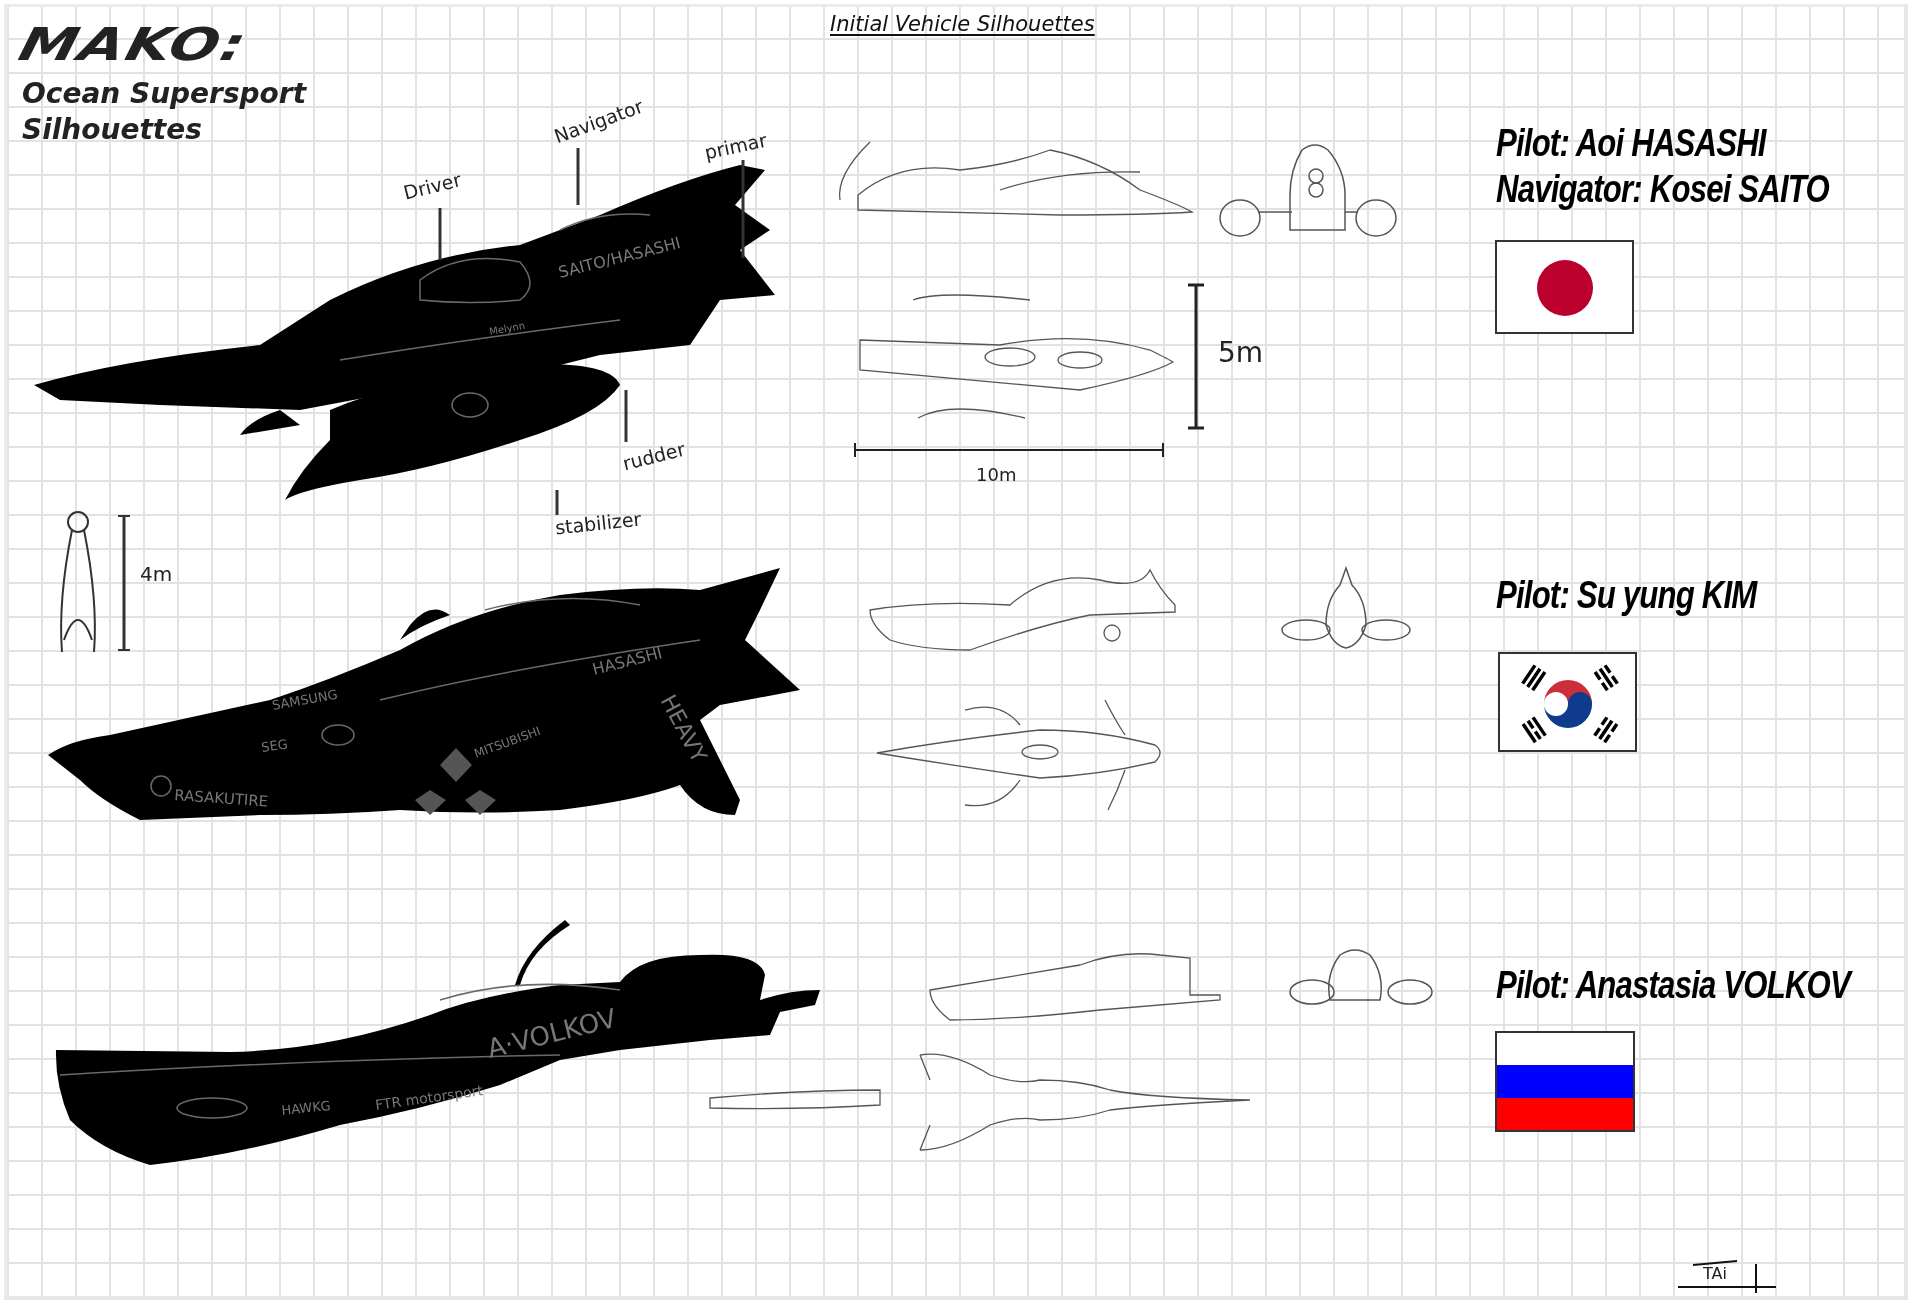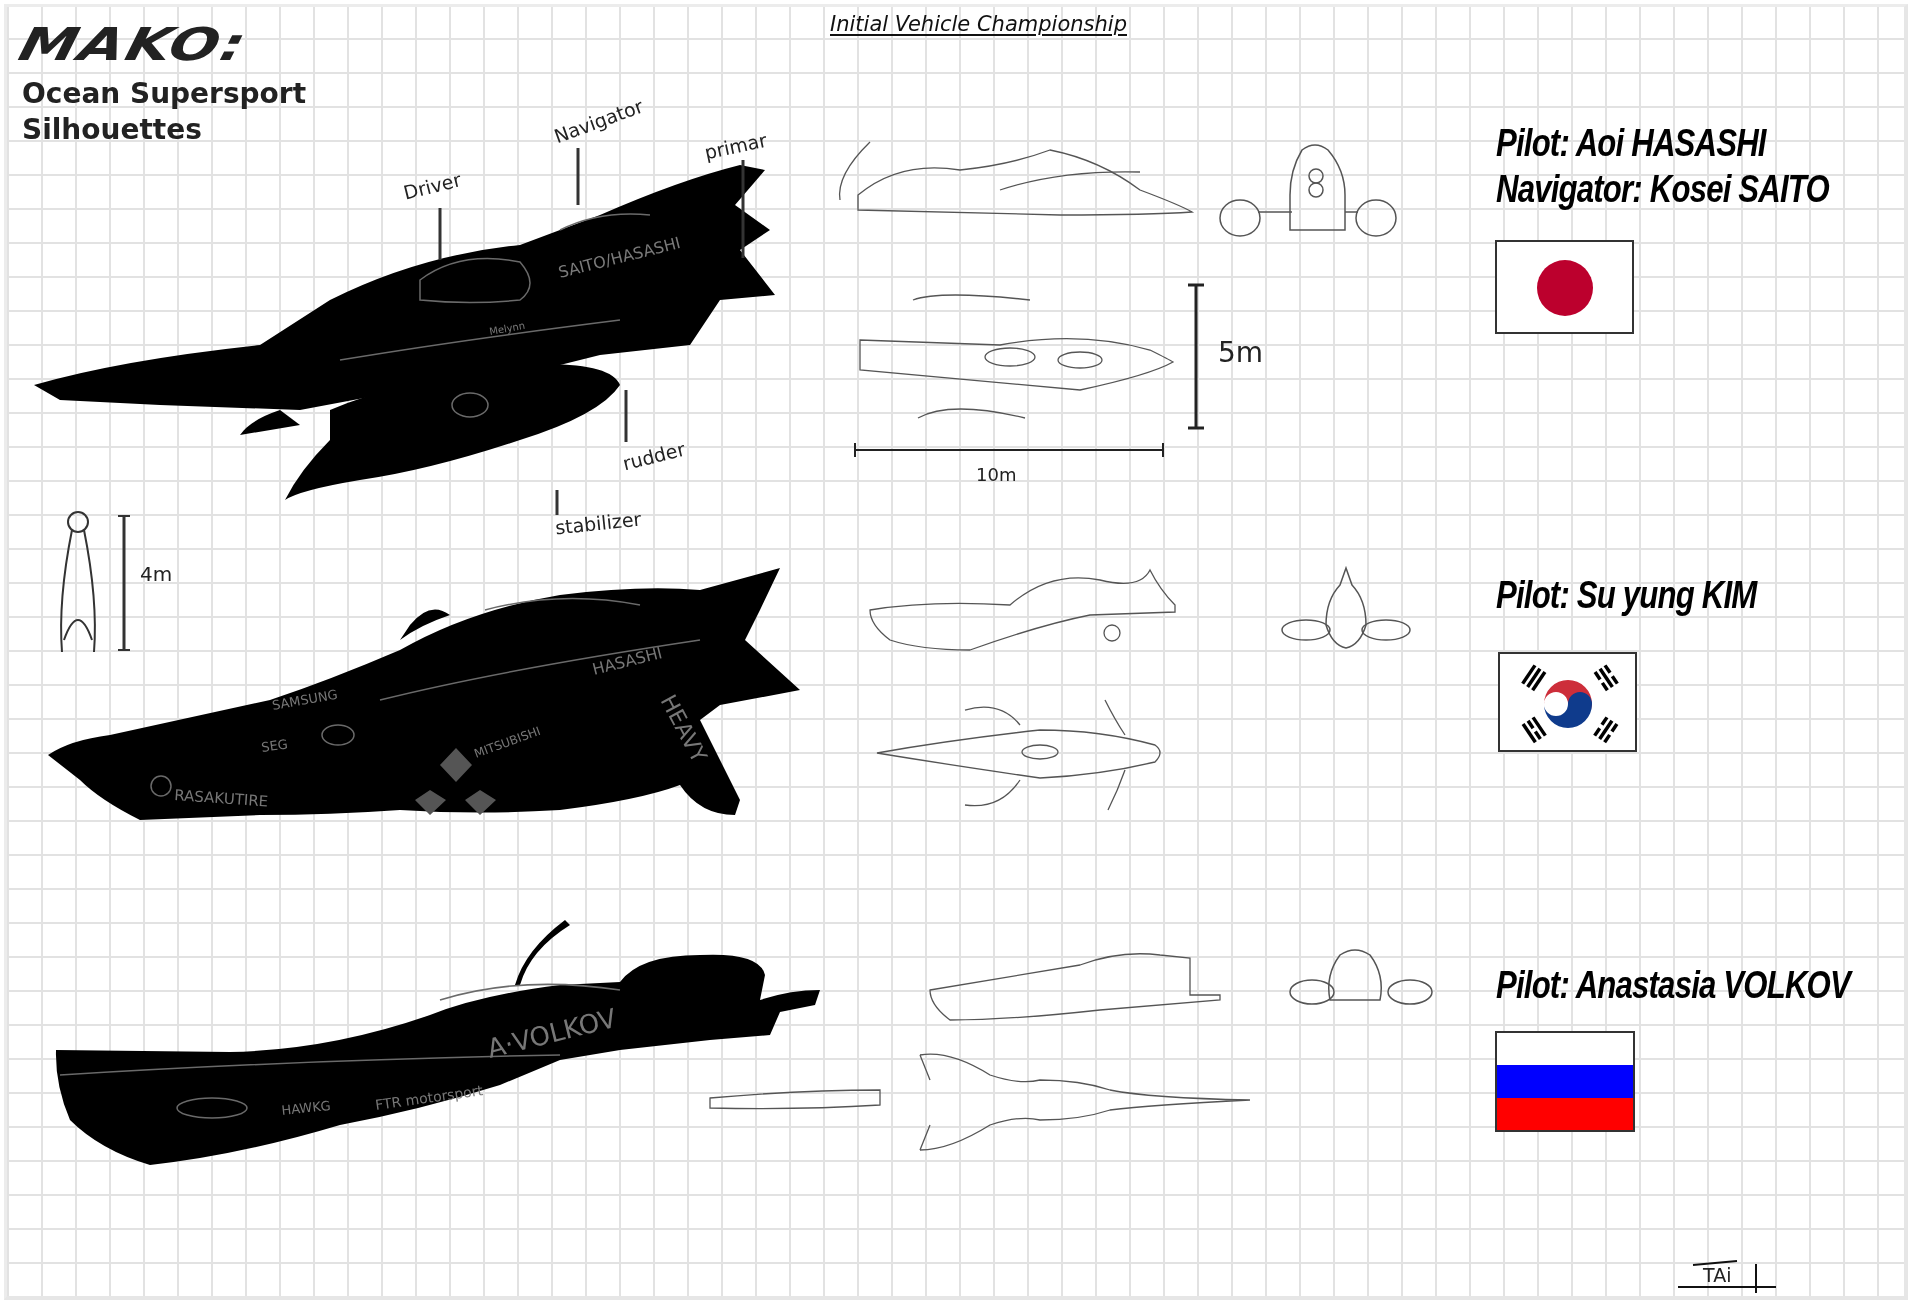--- a/index.html
+++ b/index.html
@@ -25,21 +25,21 @@
   .abs { position: absolute; }
 
   
   .logo-mark {
     left: 26px; top: 22px;
     font-family: "DejaVu Sans", sans-serif; font-weight: bold; font-style: italic;
     font-size: 58px; letter-spacing: 2px; color: #222; line-height: 1;
     transform: skewX(-14deg) scaleY(0.78); transform-origin: left top;
   }
   .logo-sub {
-    left: 22px; font-family: "DejaVu Sans", sans-serif; font-weight: bold; 
+    left: 22px; font-family: "DejaVu Sans", sans-serif; font-weight: bold; font-style: italic;
     font-size: 28px; color: #222; line-height: 1;
   }
   .logo-sub.l1 { top: 80px; }
   .logo-sub.l2 { top: 116px; }
 
   .sheet-title {
     left: 830px; top: 12px;
     font-family: "DejaVu Sans", sans-serif; font-style: italic;
     font-size: 21px; color: #111; text-decoration: underline; text-underline-offset: 3px;
   }
@@ -65,21 +65,21 @@
 </style>
 </head>
 <body>
 
 <div class="sheet"></div>
 
 <div class="abs logo-mark">MAKO:</div>
 <div class="abs logo-sub l1">Ocean Supersport</div>
 <div class="abs logo-sub l2">Silhouettes</div>
 
-<div class="abs sheet-title">Initial Vehicle Championship</div>
+<div class="abs sheet-title">Initial Vehicle Silhouettes</div>
 
 <svg style="left:0;top:0;" width="1920" height="1309">
   <g fill="#000">
     <path d="M34 385 Q120 360 260 345 L330 300 Q420 255 520 245 L600 215 Q680 180 740 165 L765 170 L735 205 L770 230 L740 250 L775 295 L720 300 L700 330 L690 345 L600 355 L560 365 L480 385 L380 395 L300 410 L160 405 L60 400 Z"></path>
     <path d="M330 410 Q400 380 520 365 Q610 360 620 385 Q600 415 520 440 Q430 470 360 480 Q300 490 285 500 Q300 470 330 440 Z"></path>
     <path d="M280 410 Q250 420 240 435 L300 425 Z"></path>
   </g>
   <g fill="none" stroke="#6a6a6a" stroke-width="1.5">
     <path d="M420 280 Q460 250 520 262 Q540 285 520 300 Q470 305 420 300 Z"></path>
     <path d="M560 230 Q600 210 650 215"></path>
@@ -275,13 +275,13 @@
   <div class="stripe" style="background:#ff0000;"></div>
 </div>
 
 <svg style="left:0;top:0;" width="1920" height="1309">
   <g stroke="#111" stroke-width="2">
     <line x1="1678" y1="1287" x2="1776" y2="1287"></line>
     <line x1="1756" y1="1264" x2="1756" y2="1293"></line>
     <line x1="1693" y1="1265" x2="1737" y2="1261"></line>
   </g>
 </svg>
-<div class="abs handwritten" style="left:1703px;top:1264px;font-size:19px;text-align:right;">TAi</div>
+<div class="abs handwritten" style="left:1703px;top:1264px;font-size:16px;text-align:right;">TAi</div>
 
 </body></html>

